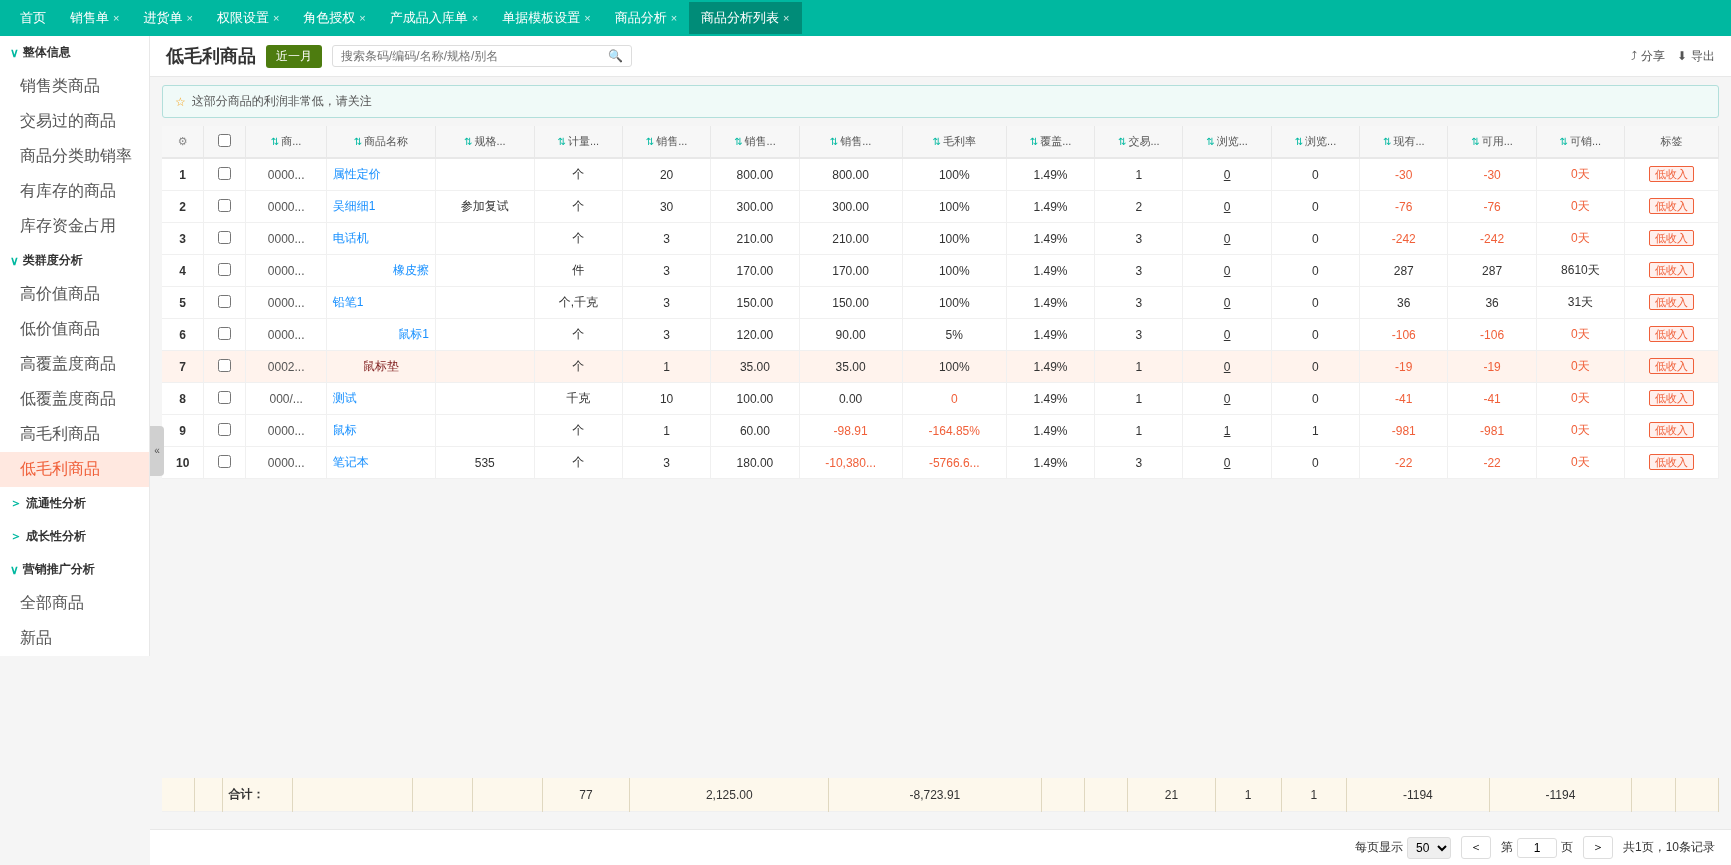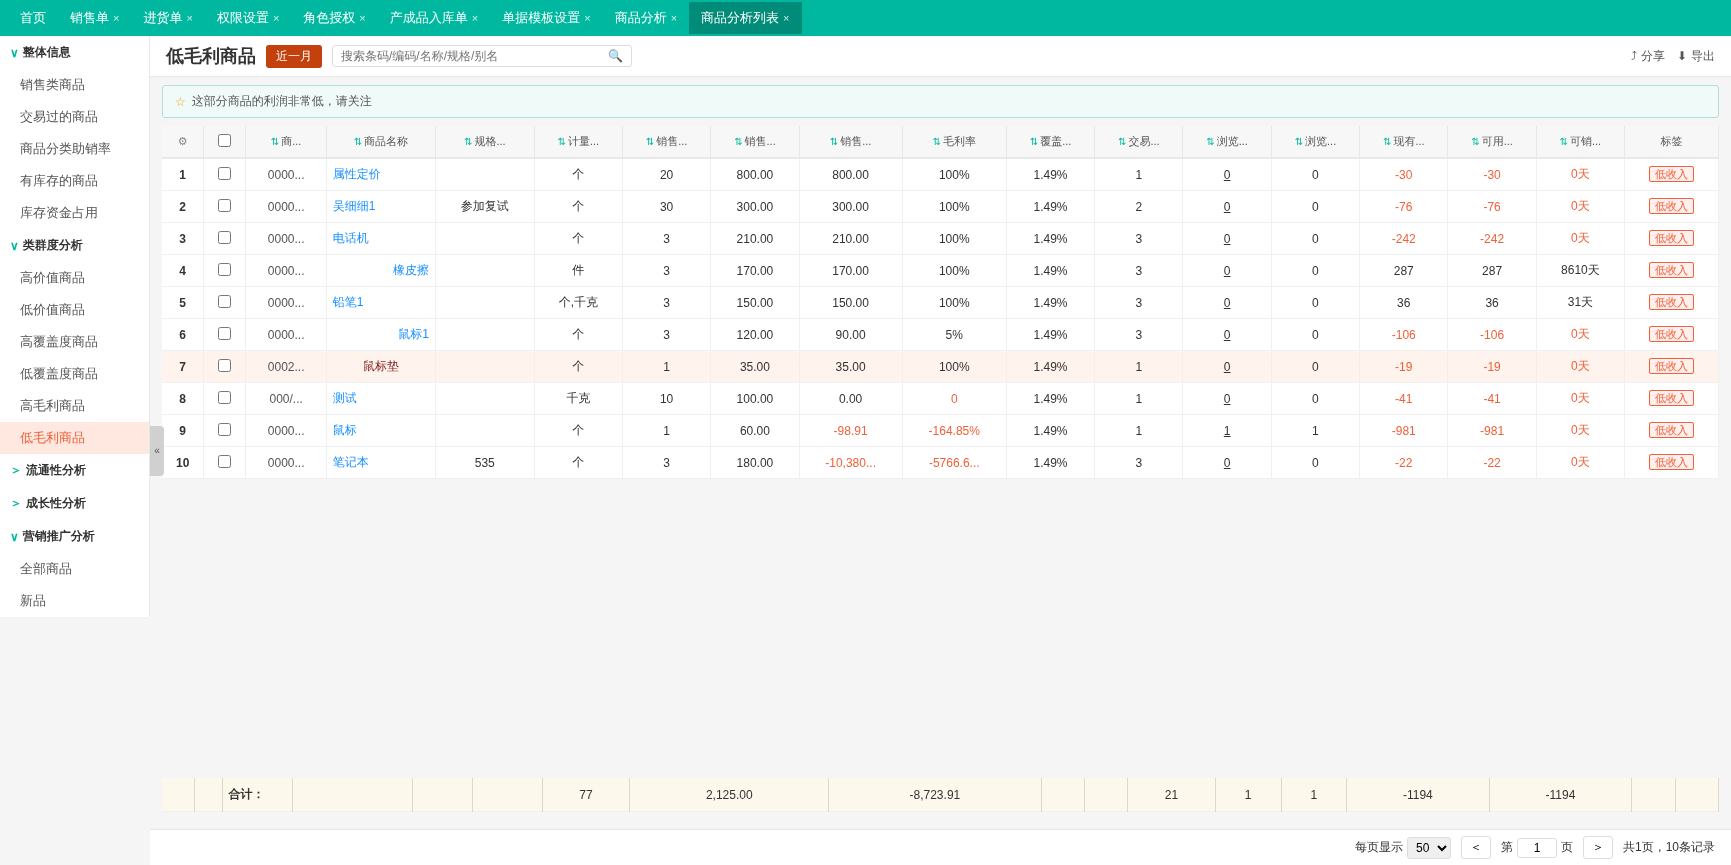--- a/index.html
+++ b/index.html
@@ -45,21 +45,21 @@
       align-items: center;
       padding: 8px 10px;
       font-size: 12px;
       color: #333;
       cursor: pointer;
       font-weight: bold;
     }
     .sidebar-group-header .arrow { margin-right: 4px; color: #00b8a0; }
     .sidebar-item {
       padding: 7px 10px 7px 20px;
-      font-size: 13px;
+      font-size: 16px;
       color: #555;
       cursor: pointer;
       white-space: nowrap;
     }
     .sidebar-item.active { background: #ffe8e0; color: #f0603a; }
 
     
     .content {
       flex: 1;
       display: flex;
@@ -76,21 +76,21 @@
       align-items: center;
       border-bottom: 1px solid #e8e8e8;
       gap: 10px;
     }
     .page-title {
       font-size: 18px;
       font-weight: bold;
       color: #333;
     }
     .date-filter-btn {
-      background: #c2410c;
+      background: #4d7c0f;
       color: #fff;
       border: none;
       padding: 3px 10px;
       border-radius: 3px;
       cursor: pointer;
       font-size: 12px;
     }
     .search-box {
       display: flex;
       align-items: center;

